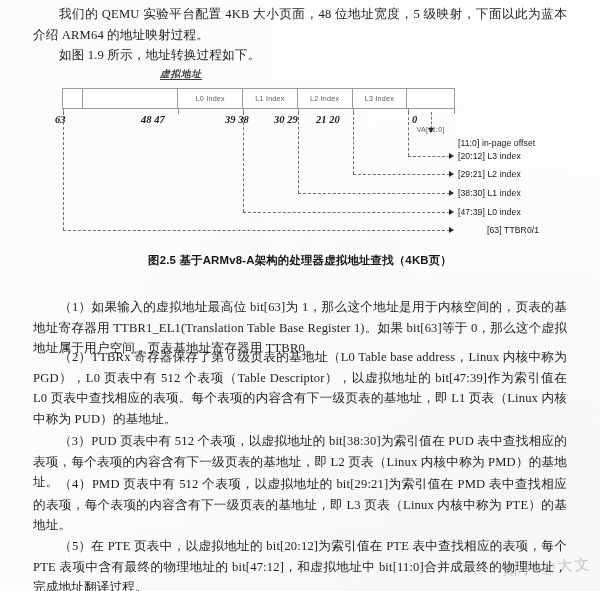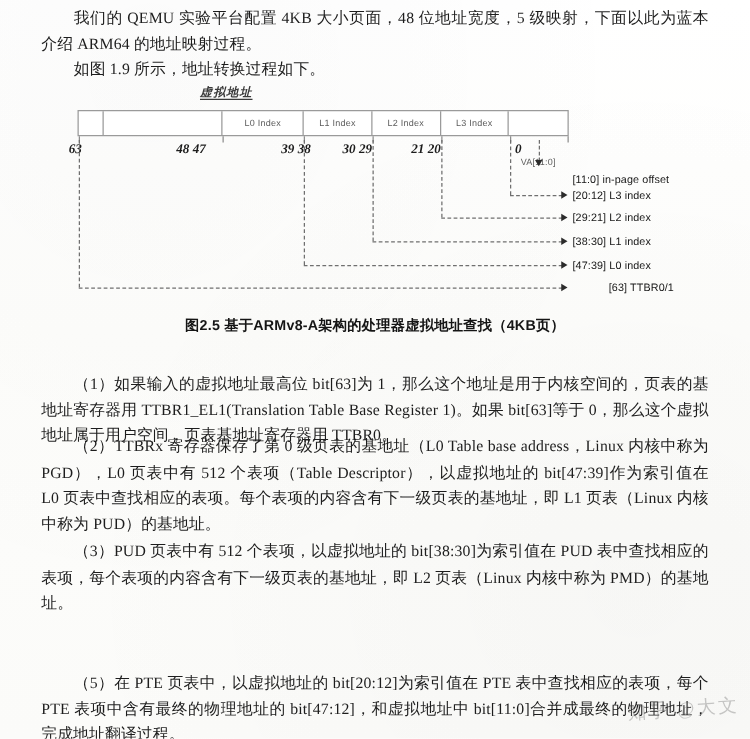--- a/index.html
+++ b/index.html
@@ -209,21 +209,21 @@
     <div class="tick" style="left:243px;"></div>
     <div class="tick" style="left:298px;"></div>
     <div class="tick" style="left:353px;"></div>
     <div class="tick" style="left:408px;"></div>
     <div class="tick" style="left:454px;"></div>
 
     <div class="bitnum" style="left:55px;">63</div>
     <div class="bitnum" style="left:141px;">48 47</div>
     <div class="bitnum" style="left:205px;margin-left:20px;">39 38</div>
     <div class="bitnum" style="left:260px;margin-left:14px;">30 29</div>
-    <div class="bitnum" style="left:329px;font-style:italic;">21 20</div>
+    <div class="bitnum" style="left:316px;font-style:italic;">21 20</div>
     <div class="bitnum" style="left:412px;">0</div>
 
     <div class="vline" style="left:431px; top:46px; height:17px;"></div>
     <div class="arrowdown" style="left:428px; top:62px;"></div>
 
     <div class="vline" style="left:408px; top:46px; height:44px;"></div>
     <div class="hline" style="left:408px; top:90px; width:42px;"></div>
     <div class="arrowhead" style="left:449px; top:87px;"></div>
 
     <div class="vline" style="left:353px; top:46px; height:62px;"></div>
@@ -270,18 +270,19 @@
   </div>
 
   <div class="fig-caption">图2.5  基于ARMv8-A架构的处理器虚拟地址查找（4KB页）</div>
 
   <div class="para indent" style="top:297px;">（1）如果输入的虚拟地址最高位 bit[63]为 1，那么这个地址是用于内核空间的，页表的基地址寄存器用 TTBR1_EL1(Translation Table Base Register 1)。如果 bit[63]等于 0，那么这个虚拟地址属于用户空间，页表基地址寄存器用 TTBR0。</div>
 
   <div class="para indent" style="top:347px;">（2）TTBRx 寄存器保存了第 0 级页表的基地址（L0 Table base address，Linux 内核中称为 PGD），L0 页表中有 512 个表项（Table Descriptor），以虚拟地址的 bit[47:39]作为索引值在 L0 页表中查找相应的表项。每个表项的内容含有下一级页表的基地址，即 L1 页表（Linux 内核中称为 PUD）的基地址。</div>
 
   <div class="para indent" style="top:431px;">（3）PUD 页表中有 512 个表项，以虚拟地址的 bit[38:30]为索引值在 PUD 表中查找相应的表项，每个表项的内容含有下一级页表的基地址，即 L2 页表（Linux 内核中称为 PMD）的基地址。</div>
 
+  <div class="para indent" style="top:474px;">（4）PMD 页表中有 512 个表项，以虚拟地址的 bit[29:21]为索引值在 PMD 表中查找相应的表项，每个表项的内容含有下一级页表的基地址，即 L3 页表（Linux 内核中称为 PTE）的基地址。</div>
 
   <div class="para indent" style="top:536px;">（5）在 PTE 页表中，以虚拟地址的 bit[20:12]为索引值在 PTE 表中查找相应的表项，每个 PTE 表项中含有最终的物理地址的 bit[47:12]，和虚拟地址中 bit[11:0]合并成最终的物理地址，完成地址翻译过程。</div>
 
   <div class="watermark">知乎 @大文</div>
 
 </div>
 
 </body></html>

